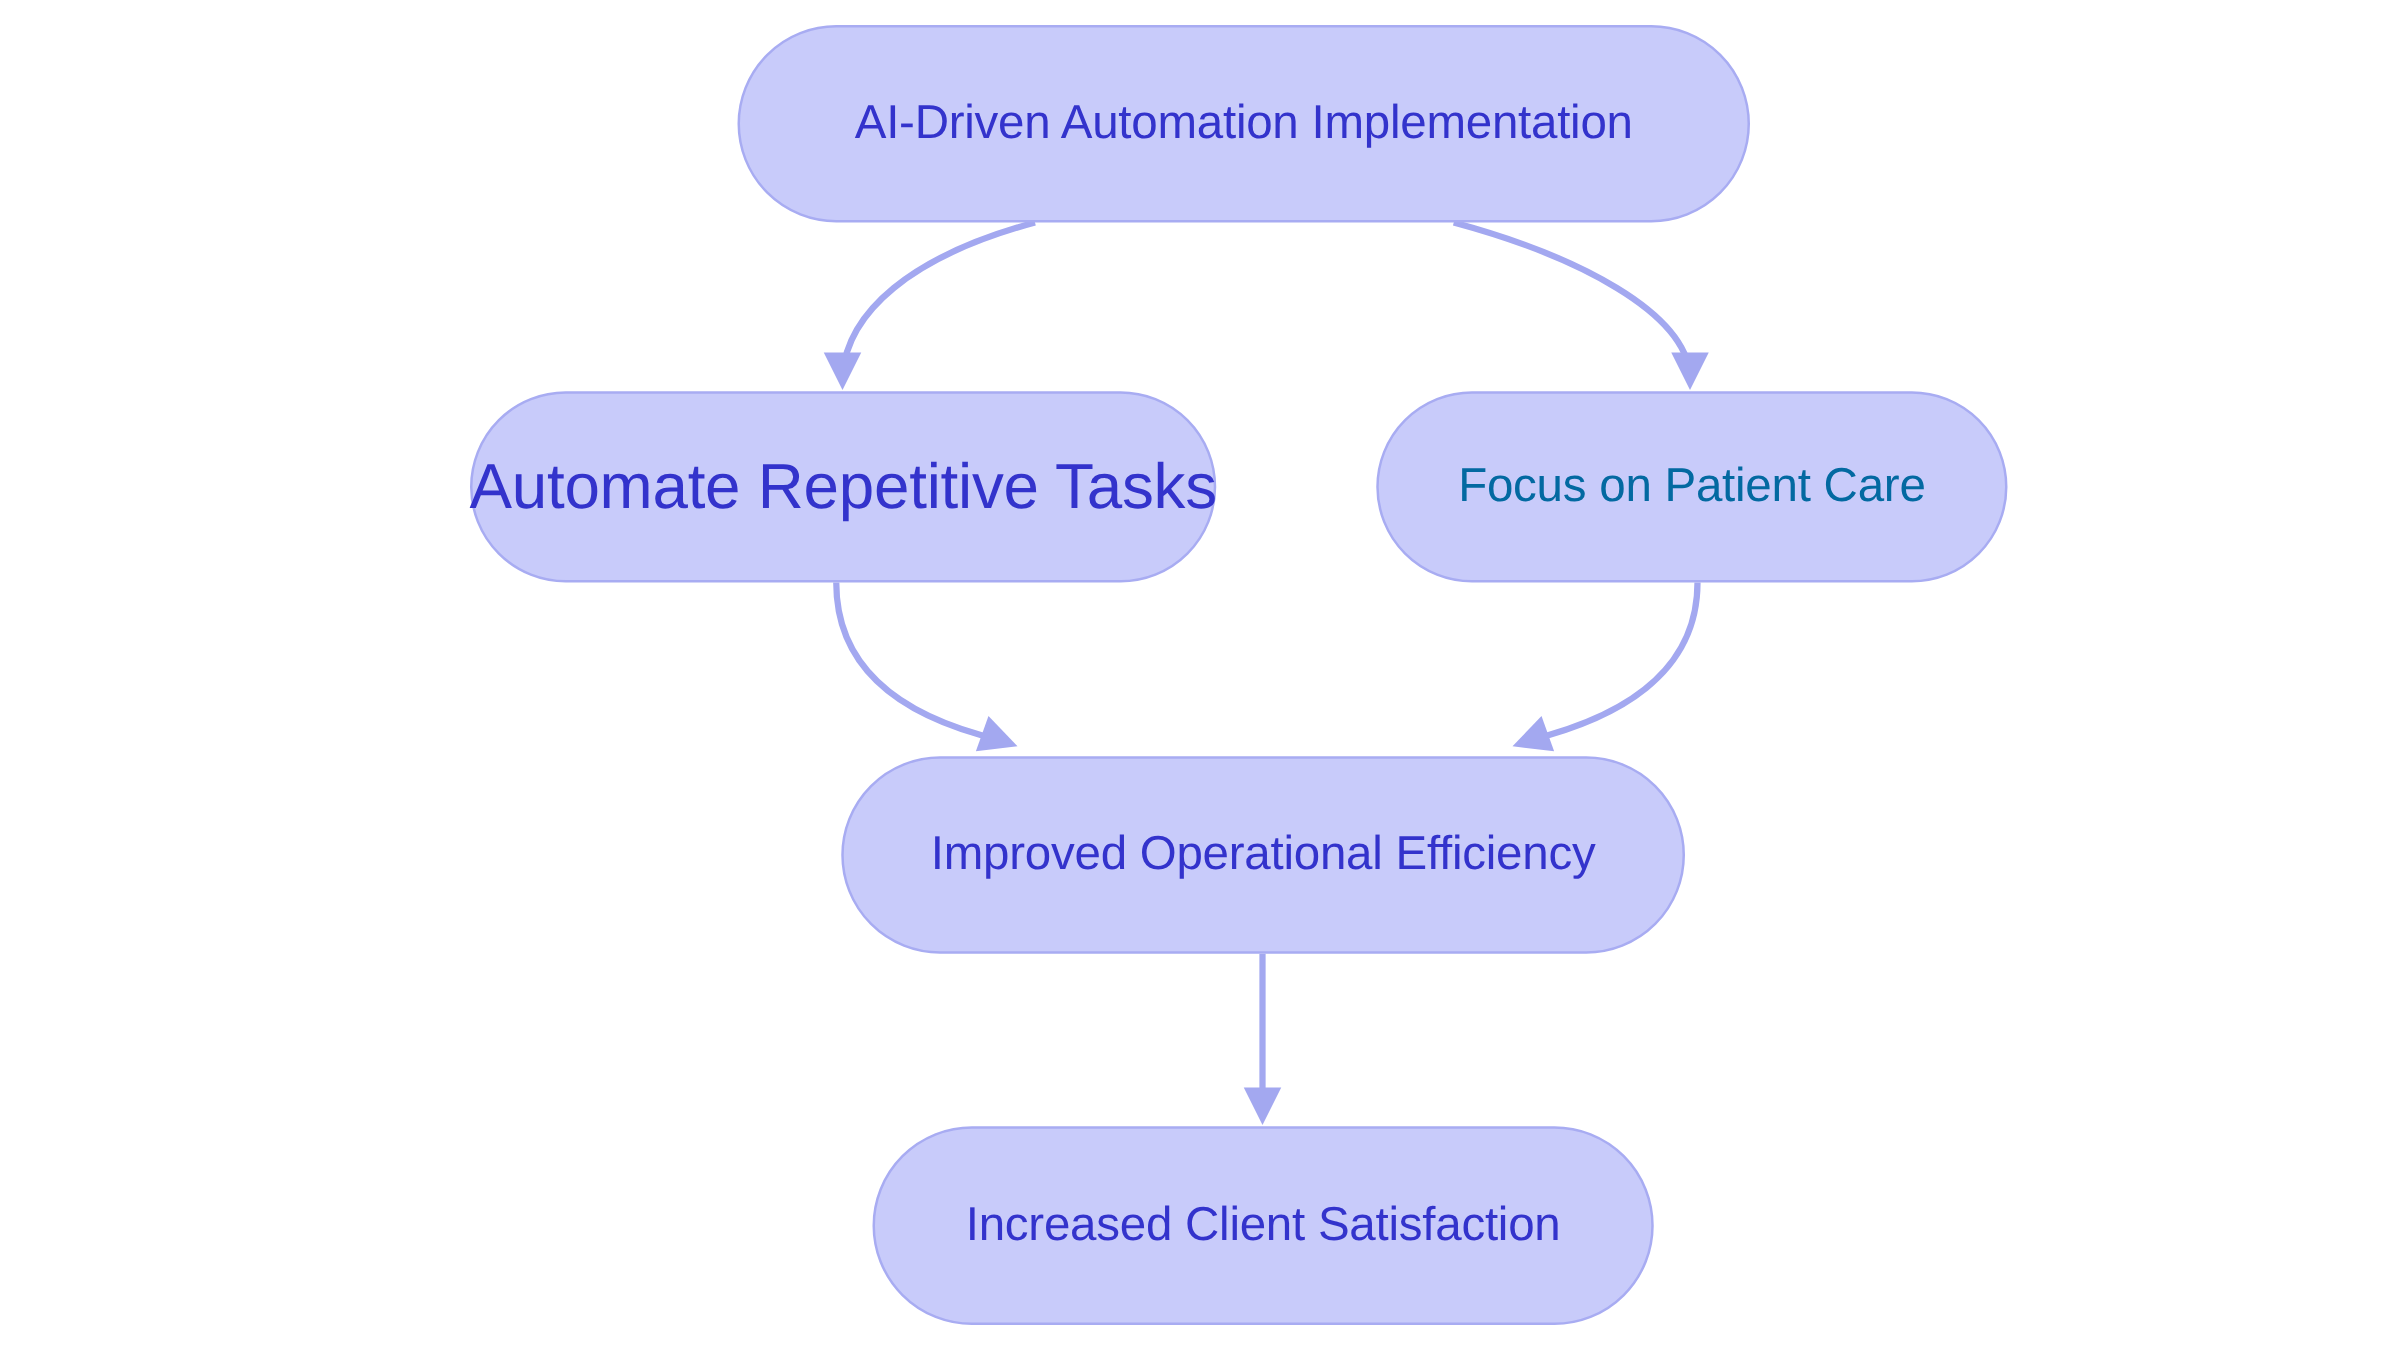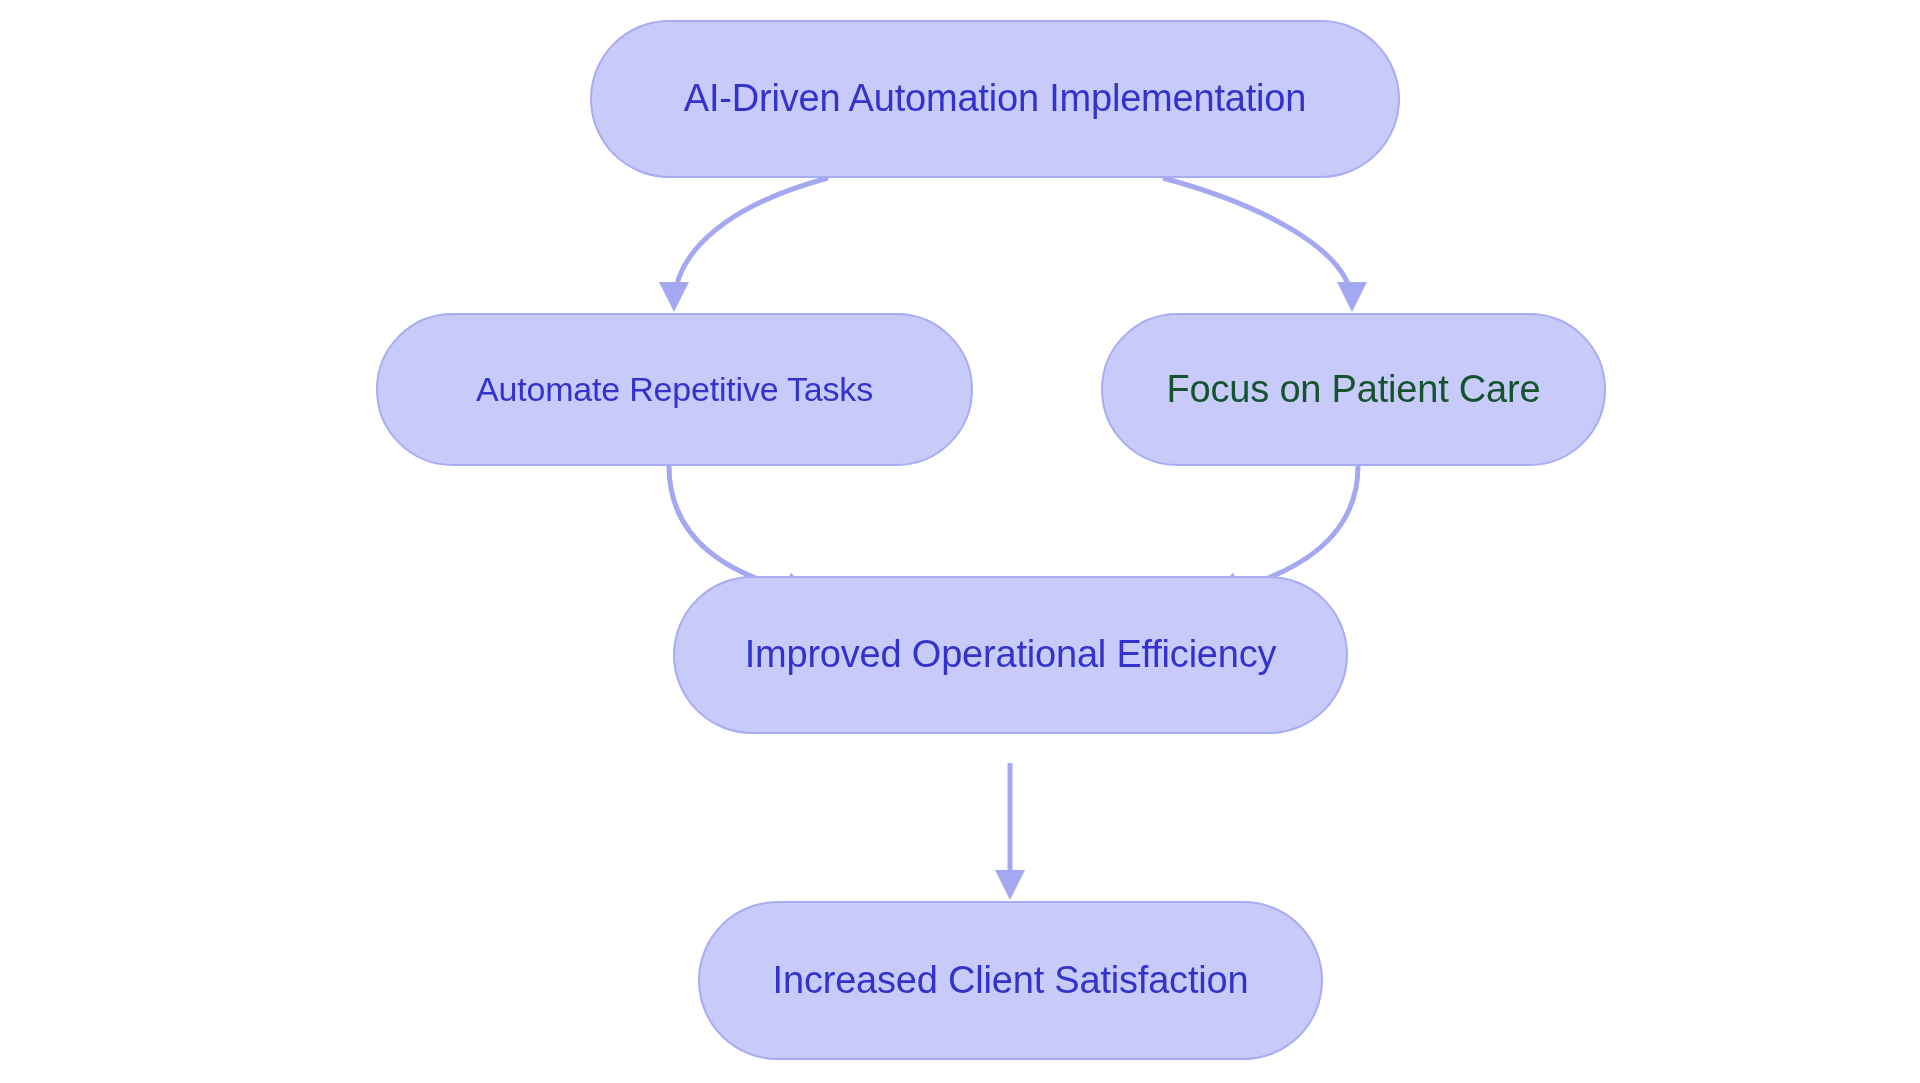--- a/index.html
+++ b/index.html
@@ -63,29 +63,29 @@
         <polygon points="1182,597 1205.207211392873,572.7837794161327 1215.2973033028175,601.0360367639779" fill="#a3a8f0"></polygon>
         <path d="M 982 763 L 982 888" fill="none" stroke="#a3a8f0" stroke-width="5" stroke-linecap="butt"></path>
         <polygon points="982,900 967,870 997,870" fill="#a3a8f0"></polygon>
       </g>
   </svg>
 
   <div class="node" id="node-n1" style="left: 562px; top: 20px; width: 810px; height: 158px; background: rgb(200, 203, 250); border-color: rgb(168, 172, 242); border-width: 2px; color: rgb(51, 51, 204); font-size: 38px;">
     <span class="node-label">AI-Driven Automation Implementation</span>
   </div>
 
-  <div class="node" id="node-n2" style="left: 348px; top: 313px; width: 597px; height: 153px; background: rgb(200, 203, 250); border-color: rgb(168, 172, 242); border-width: 2px; color: rgb(51, 51, 204); font-size: 34px;">
+  <div class="node" id="node-n2" style="left: 348px; top: 313px; width: 597px; height: 153px; background: rgb(200, 203, 250); border-color: rgb(168, 172, 242); border-width: 2px; color: rgb(51, 51, 204); font-size: 51px;">
     <span class="node-label">Automate Repetitive Tasks</span>
   </div>
 
-  <div class="node" id="node-n3" style="left: 1073px; top: 313px; width: 505px; height: 153px; background: rgb(200, 203, 250); border-color: rgb(168, 172, 242); border-width: 2px; color: #14532d; font-size: 38px; justify-content: center;">
+  <div class="node" id="node-n3" style="left: 1073px; top: 313px; width: 505px; height: 153px; background: rgb(200, 203, 250); border-color: rgb(168, 172, 242); border-width: 2px; color: #0369a1; font-size: 38px; justify-content: center;">
     <span class="node-label">Focus on Patient Care</span>
   </div>
 
-  <div class="node" id="node-n4" style="left: 645px; top: 576px; width: 675px; height: 158px; background: rgb(200, 203, 250); border-color: rgb(168, 172, 242); border-width: 2px; color: rgb(51, 51, 204); font-size: 38px;">
+  <div class="node" id="node-n4" style="left: 645px; top: 605px; width: 675px; height: 158px; background: rgb(200, 203, 250); border-color: rgb(168, 172, 242); border-width: 2px; color: rgb(51, 51, 204); font-size: 38px;">
     <span class="node-label">Improved Operational Efficiency</span>
   </div>
 
   <div class="node" id="node-n5" style="left: 670px; top: 901px; width: 625px; height: 159px; background: rgb(200, 203, 250); border-color: rgb(168, 172, 242); border-width: 2px; color: rgb(51, 51, 204); font-size: 38px;">
     <span class="node-label">Increased Client Satisfaction</span>
   </div>
 
 </div>
 
 </body></html>

